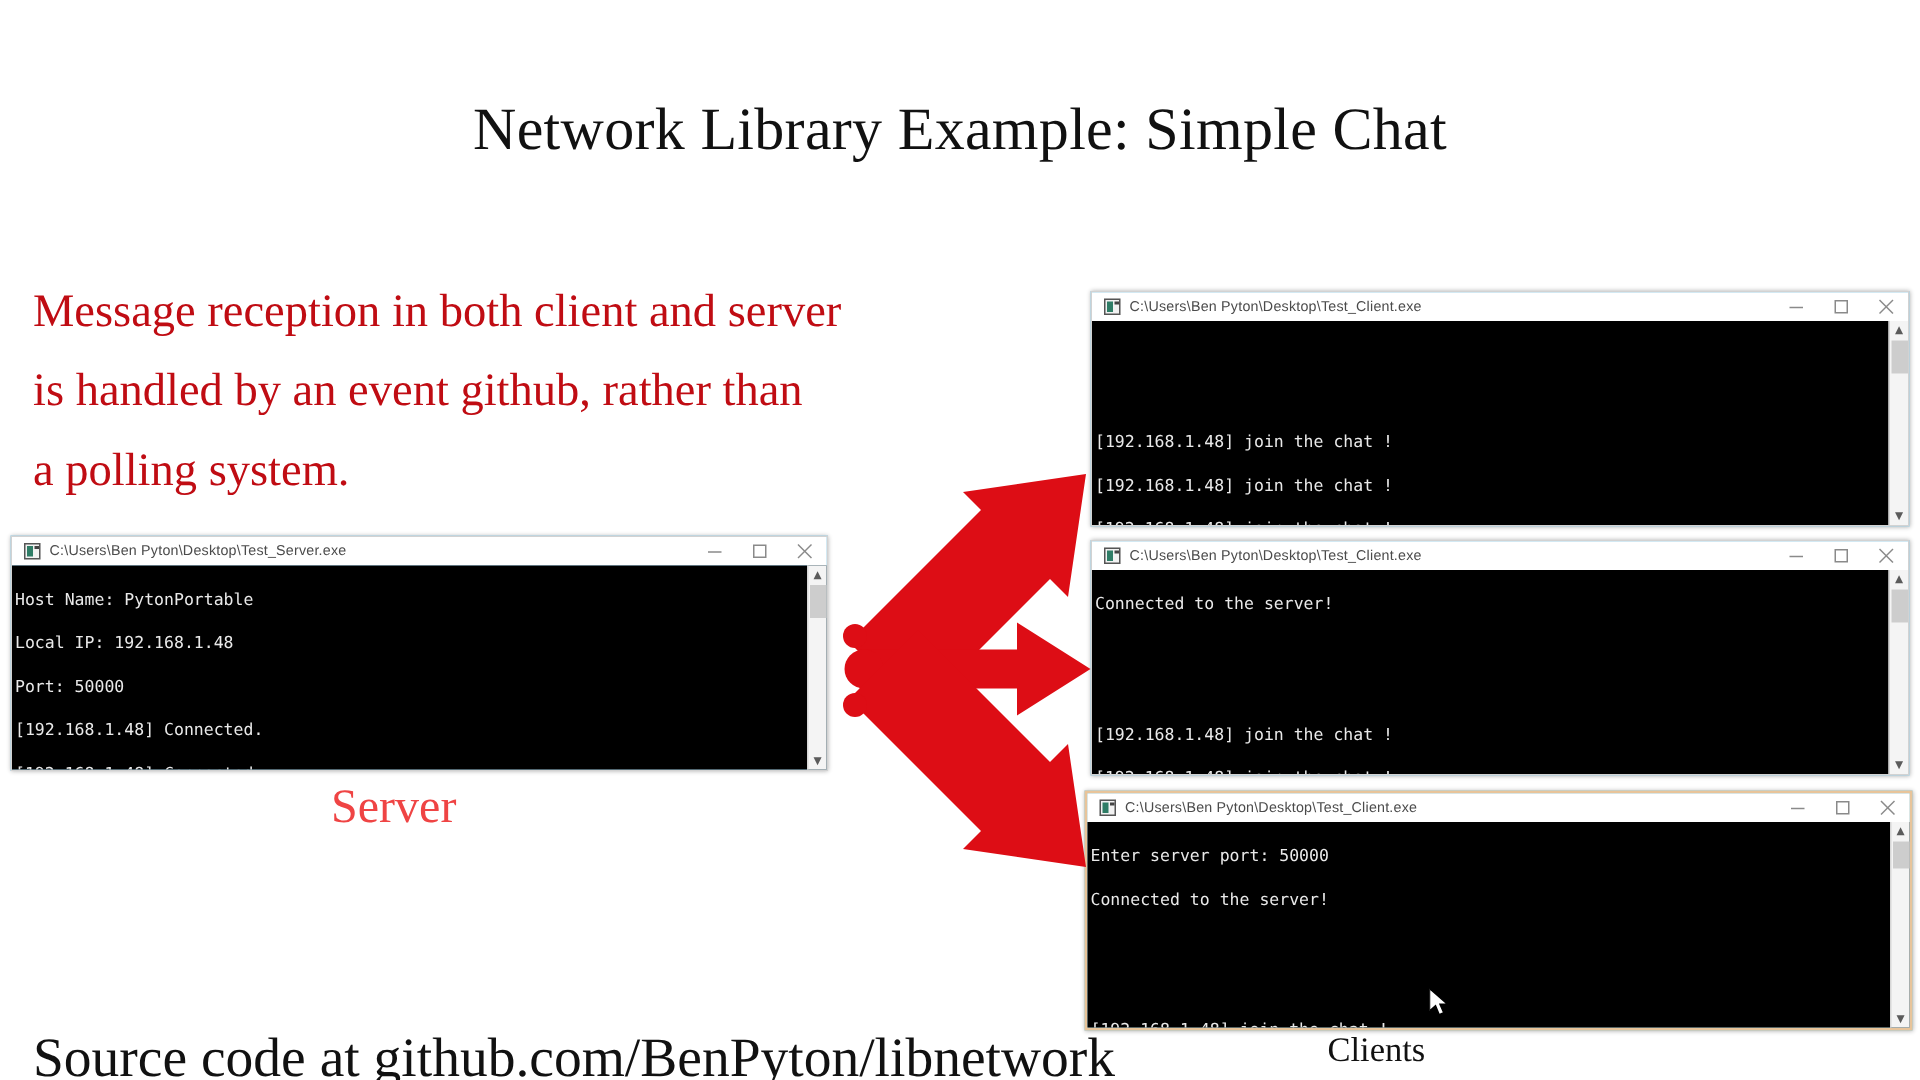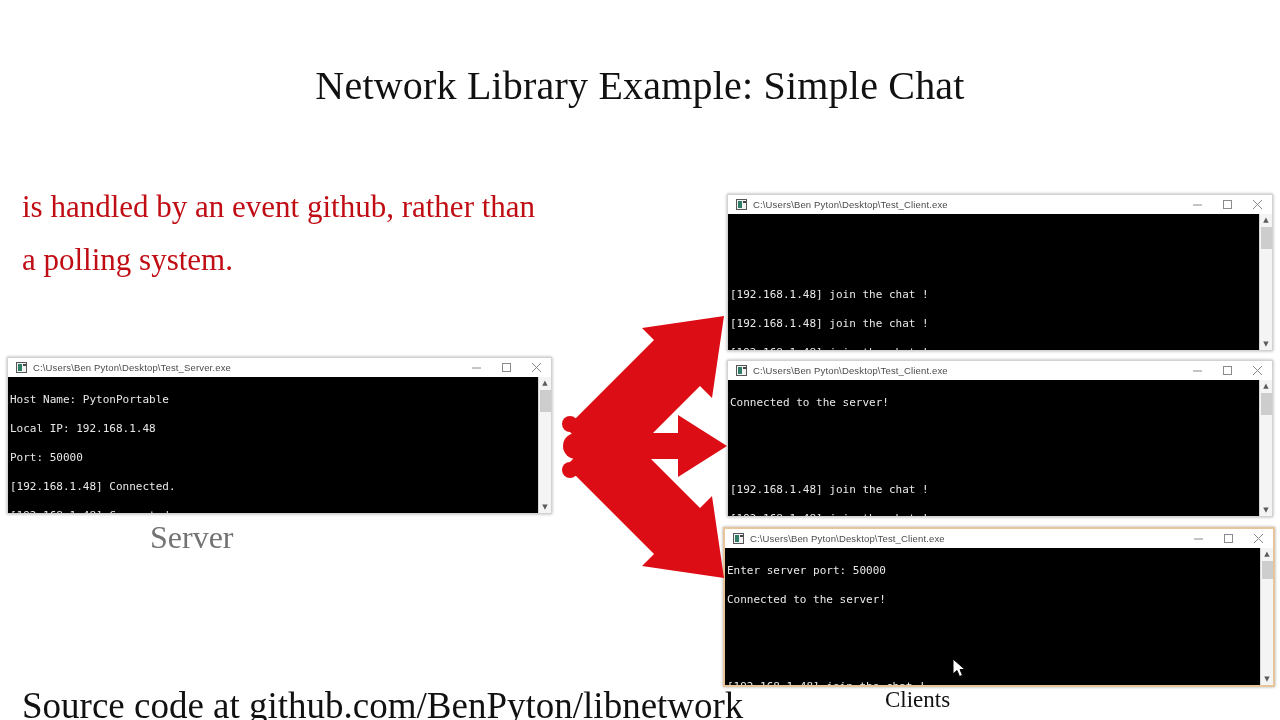--- a/index.html
+++ b/index.html
@@ -26,22 +26,23 @@
   .red-block{
     position:absolute;left:22px;top:164px;width:700px;
     font-family:"Liberation Serif", serif;
     font-size:31px;
     line-height:53px;
     color:#c00c13;
   }
   .red-block div{white-space:nowrap;}
   .label-server{
     position:absolute;left:150px;top:503px;width:225px;
-    font-family:"Liberation Serif", serif;
-    font-size:32px;color:#737373;
+    text-align:center;
+    font-family:"Liberation Serif", serif;
+    font-size:32px;color:#ef4444;
   }
   .label-clients{
     position:absolute;left:885px;top:671px;width:225px;
     text-align:left;
     font-family:"Liberation Serif", serif;
     font-size:23px;color:#111;
   }
   .source-line{
     position:absolute;left:22px;top:668px;
     font-family:"Liberation Serif", serif;
@@ -143,20 +144,21 @@
   .mouse{position:absolute;left:953px;top:643px;}
 </style>
 </head>
 <body>
 
 <div class="stage">
 
   <div class="slide-title">Network Library Example: Simple Chat</div>
 
   <div class="red-block">
+    <div>Message reception in both client and server</div>
     <div>is handled by an event github, rather than</div>
     <div>a polling system.</div>
   </div>
 
   <div class="win inactive" style="left:7px;top:341px;width:545px;height:157px;">
     <div class="titlebar">
       <span class="tb-icon"></span>
       <span class="tb-title">C:\Users\Ben Pyton\Desktop\Test_Server.exe</span>
       <span class="tb-btns">
         <span class="tb-btn">

